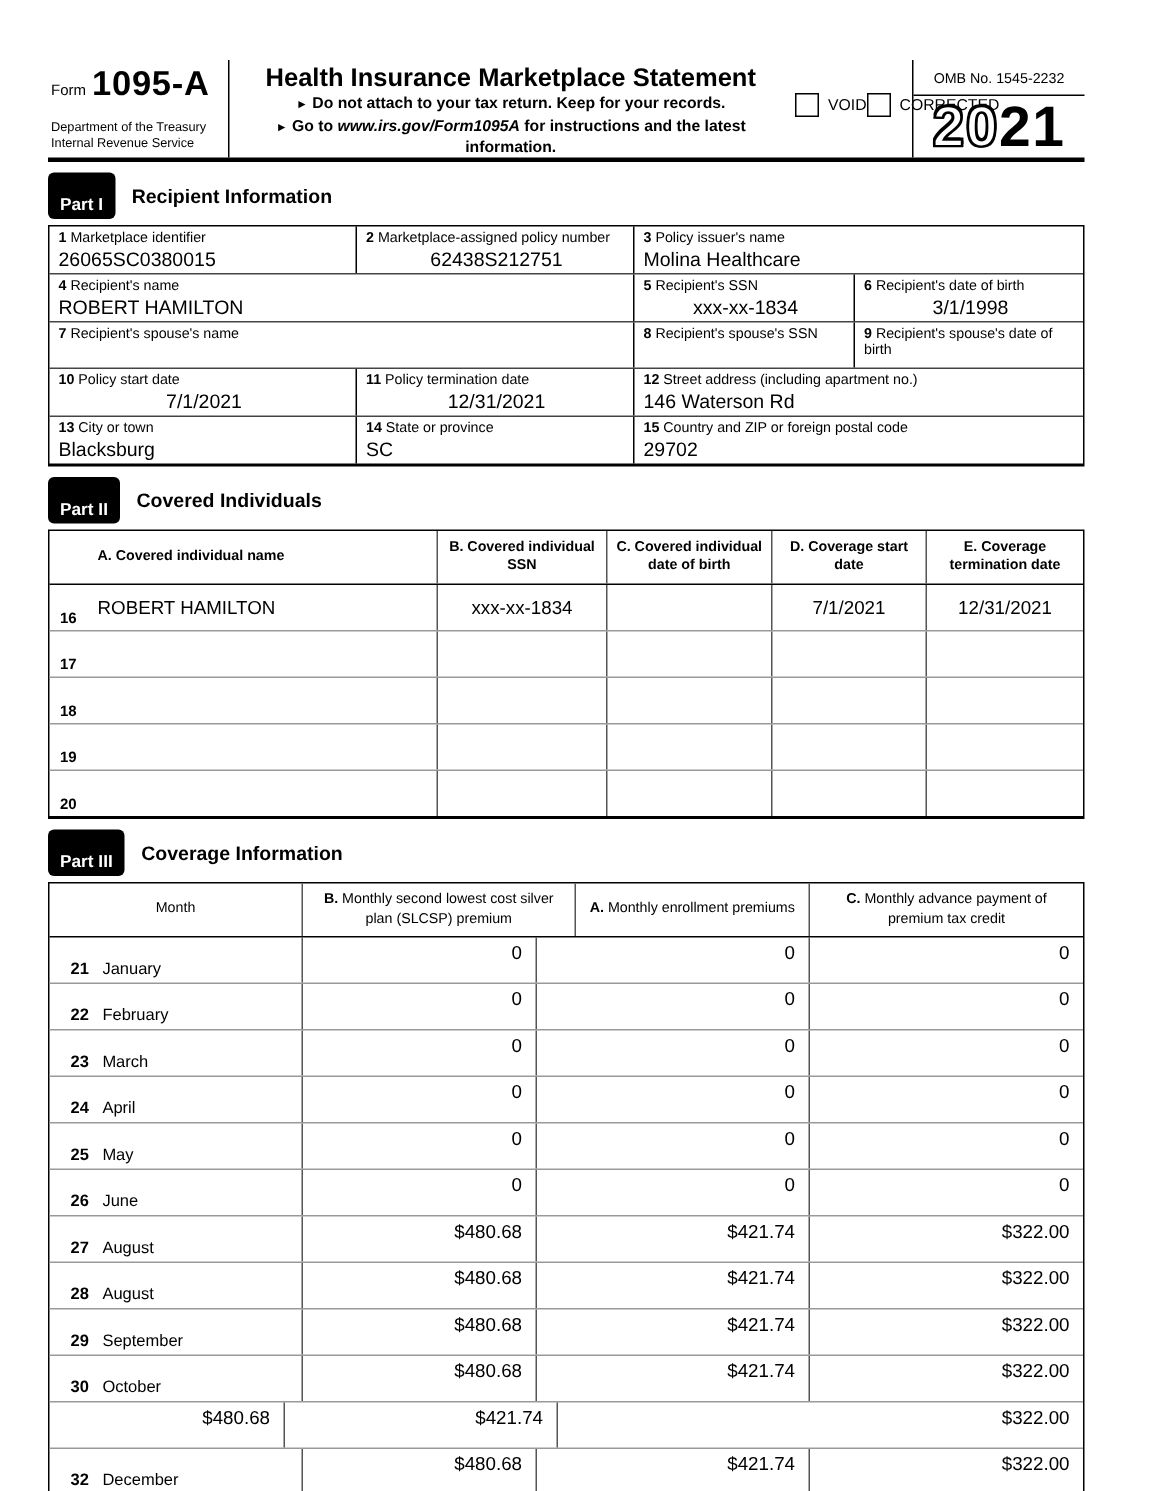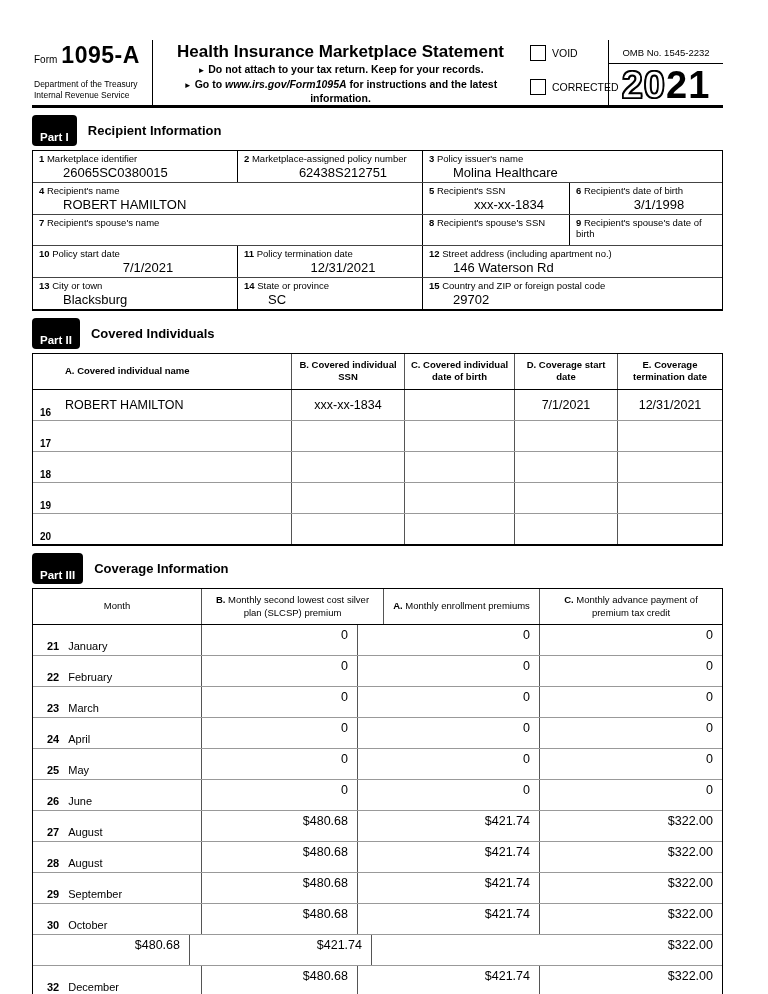--- a/index.html
+++ b/index.html
@@ -11,21 +11,21 @@
   .hdr{display:flex;border-bottom:3px solid #000;height:68px;box-sizing:border-box;}
   .hdr-left{width:120px;display:flex;flex-direction:column;justify-content:space-between;padding:2px 0 4px 2px;box-sizing:border-box;}
   .form-line{display:flex;align-items:baseline;gap:4px;white-space:nowrap;}
   .form-word{font-size:10px;}
   .form-num{font-size:23px;font-weight:bold;letter-spacing:.5px;}
   .dept{font-size:8.5px;line-height:1.3;}
   .hdr-center{flex:1;border-left:1.5px solid #000;display:flex;flex-direction:column;justify-content:space-between;padding:2px 2px 4px 6px;box-sizing:border-box;}
   .hdr-title{font-size:17px;font-weight:bold;text-align:center;}
   .instr{font-size:10.5px;font-weight:bold;text-align:center;line-height:1.4;}
   .arrow{font-size:8px;}
-  .hdr-checks{width:84px;display:flex;flex-direction:column;justify-content:space-between;padding:5px 0 10px 6px;box-sizing:border-box;}
+  .hdr-checks{width:84px;display:flex;flex-direction:row;justify-content:space-between;padding:5px 0 10px 6px;box-sizing:border-box;}
   .chk-row{display:flex;align-items:center;gap:6px;font-size:10.5px;}
   .checkbox{width:14px;height:14px;border:1.2px solid #000;background:#fff;flex:none;}
   .hdr-right{width:115px;border-left:1.5px solid #000;display:flex;flex-direction:column;box-sizing:border-box;}
   .omb{font-size:9.5px;text-align:center;padding:7px 2px 5px;border-bottom:1px solid #000;}
   .year{text-align:center;font-size:38px;font-weight:800;letter-spacing:1px;padding-top:1px;line-height:1.1;}
   .year-outline{color:#fff;-webkit-text-stroke:1.5px #000;
     text-shadow:-1px -1px 0 #000,1px -1px 0 #000,-1px 1px 0 #000,1px 1px 0 #000;}
   .year-solid{color:#000;}
 
   
@@ -33,21 +33,21 @@
   .part-badge{background:#000;color:#fff;font-weight:bold;font-size:11.5px;padding:16px 8px 3px;border-radius:4px;}
   .part-title{font-size:13px;font-weight:bold;}
 
   
   .t1{border:1.5px solid #000;border-bottom-width:2px;}
   .t1-row{display:flex;min-height:30px;}
   .t1-row + .t1-row{border-top:1px solid #444;}
   .cell{box-sizing:border-box;padding:2px 4px 2px 6px;}
   .cell + .cell{border-left:1px solid #000;}
   .lbl{font-size:9.5px;}
-  .val{font-size:13px;margin-top:1px;margin-left:24px;}
+  .val{font-size:13px;margin-top:1px;}
   .vc{text-align:center;}
   .w204{width:204px;}.w185{width:185px;}.wrest{flex:1;}
   .w389{width:389px;}.w147{width:147px;}
 
   
   .t2{border:1.5px solid #000;border-bottom-width:2px;}
   .t2-hdr{display:flex;border-bottom:1.5px solid #000;font-weight:bold;}
   .t2-hc{box-sizing:border-box;font-size:9.5px;text-align:center;padding:5px 3px;display:flex;align-items:center;justify-content:center;line-height:1.3;}
   .t2-hc + .t2-hc, .t2-c + .t2-c{border-left:1px solid #555;}
   .t2-row{display:flex;height:30px;}

